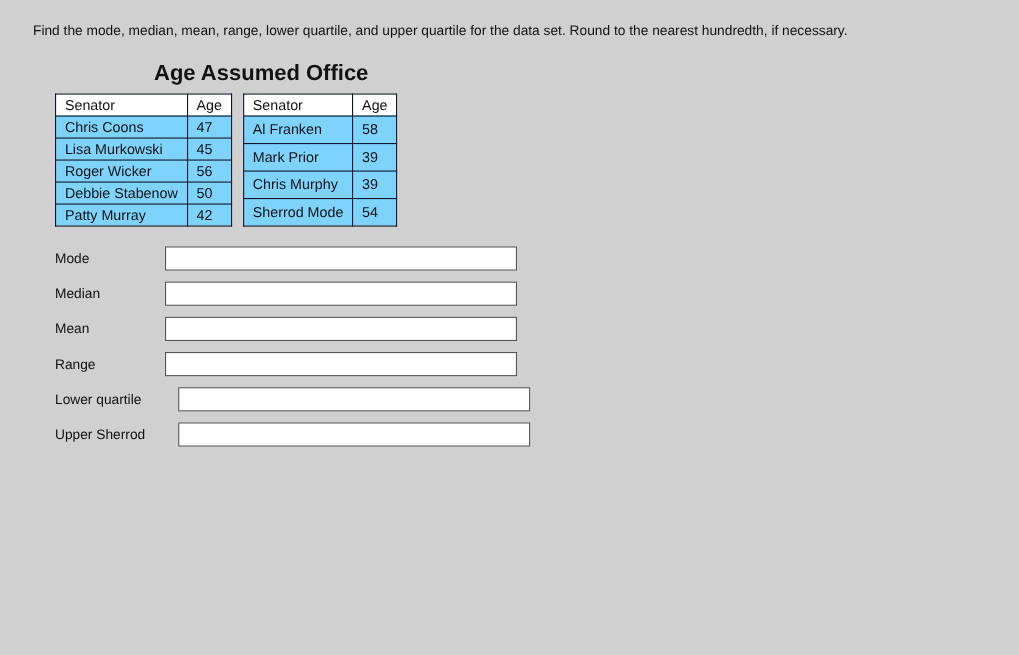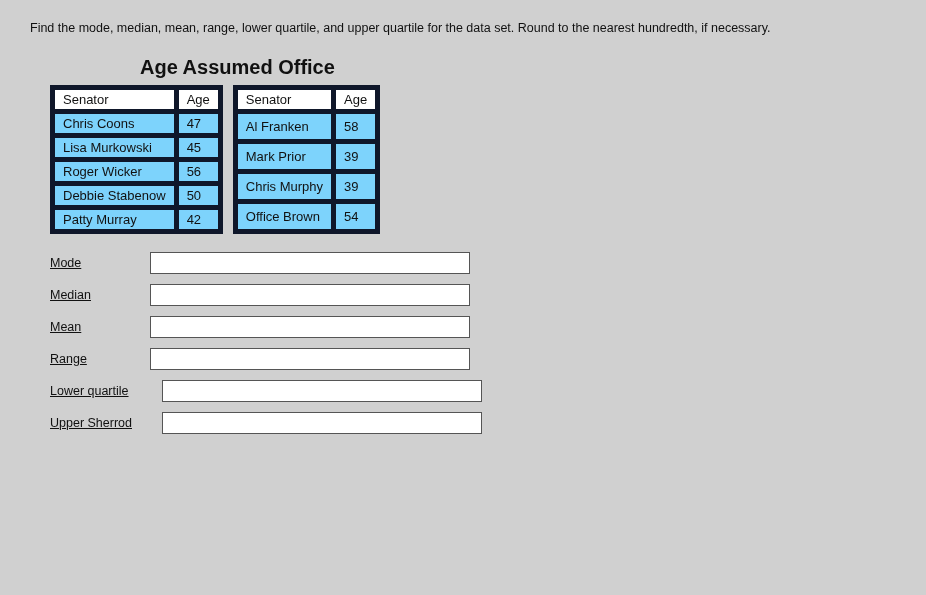--- a/index.html
+++ b/index.html
@@ -37,21 +37,21 @@
       gap: 10px;
       margin-left: 20px;
     }
 
     table {
       border-collapse: collapse;
       font-size: 13px;
     }
 
     table td, table th {
-      border: 5px solid #0f172a;
+      border: 1px solid #0f172a;
       padding: 2px 8px;
       white-space: nowrap;
     }
 
     table th {
       font-weight: normal;
       text-align: left;
       background: #fff;
     }
 
@@ -64,21 +64,20 @@
       margin-left: 20px;
       display: flex;
       flex-direction: column;
       gap: 10px;
     }
 
     .form-row {
       display: flex;
       align-items: center;
       gap: 0;
-      text-decoration: underline;
     }
 
     .form-label {
       font-size: 12.5px;
       color: #111;
       width: 100px;
       text-align: left;
       flex-shrink: 0;
     }
 
@@ -153,21 +152,21 @@
           </tr>
           <tr>
             <td>Mark Prior</td>
             <td>39</td>
           </tr>
           <tr>
             <td>Chris Murphy</td>
             <td>39</td>
           </tr>
           <tr>
-            <td>Office Brown</td>
+            <td>Sherrod Mode</td>
             <td>54</td>
           </tr>
         </tbody>
     </table>
   </div>
 </div>
 
 <div class="form-section">
   <div class="form-row">
     <label class="form-label">Mode</label>

